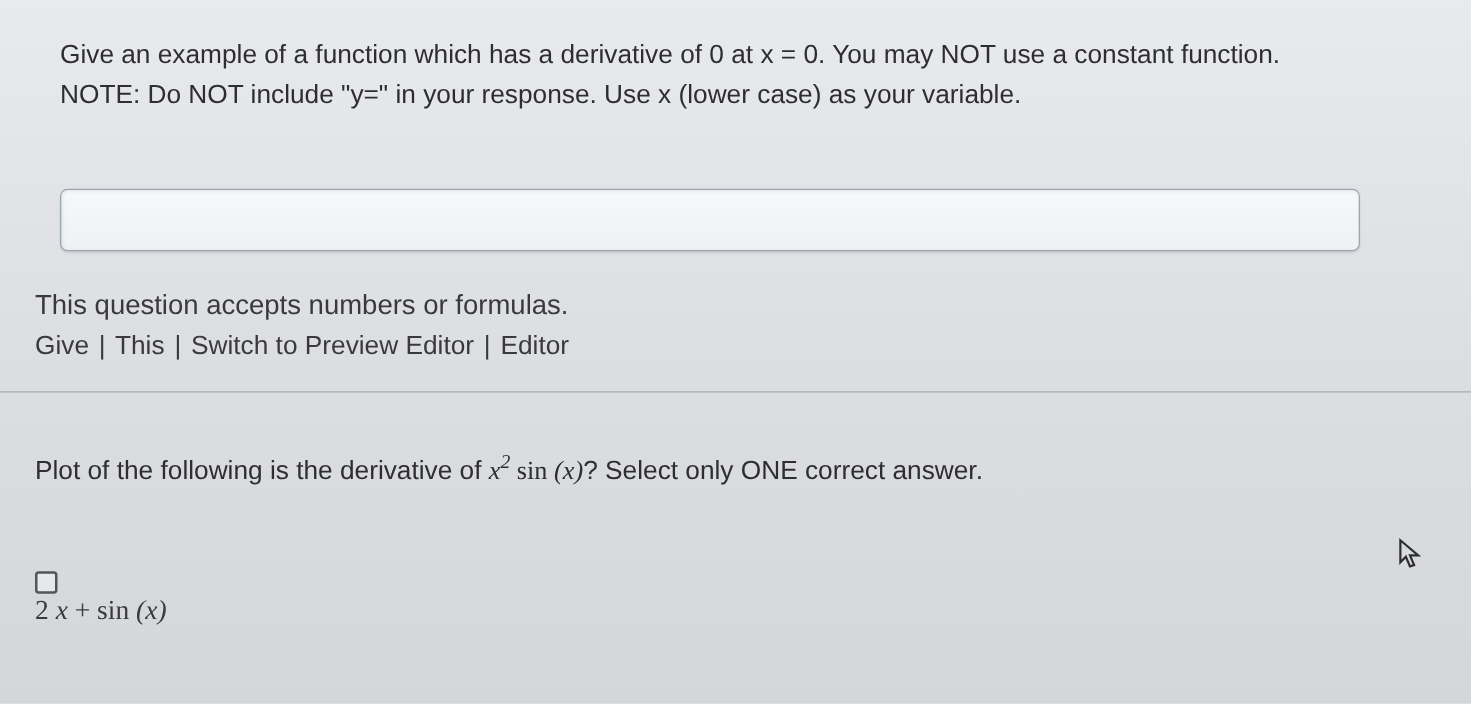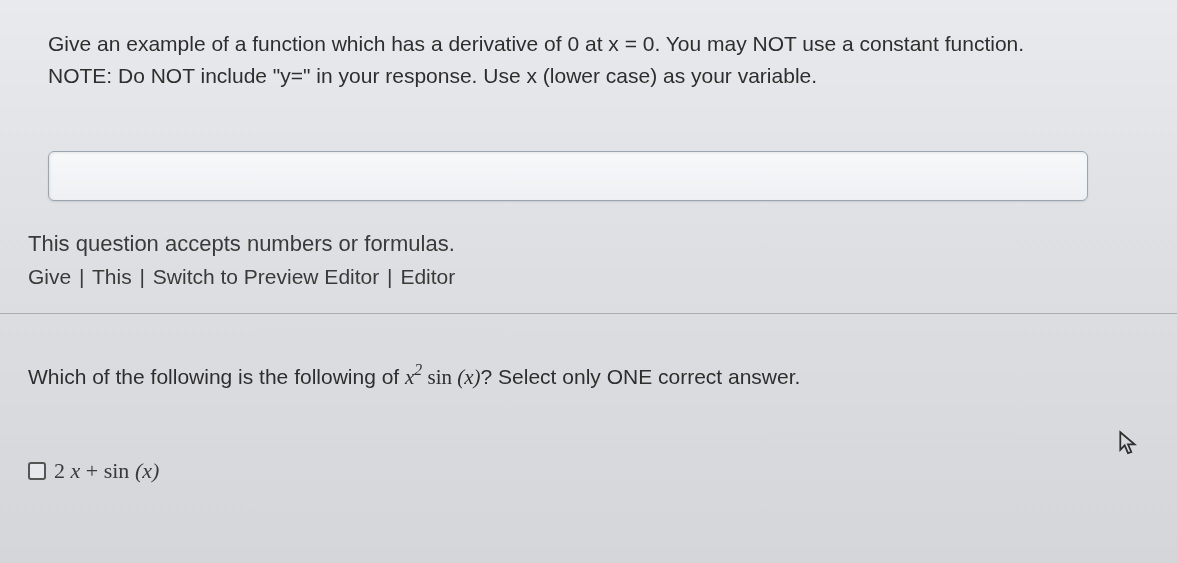--- a/index.html
+++ b/index.html
@@ -72,22 +72,22 @@
       vertical-align: super;
       position: relative;
       top: -1px;
     }
     .math-fn {
       font-style: normal;
     }
     .option-row {
       padding: 48px 48px 0 28px;
       display: flex;
-      align-items: center;
       font-size: 21px;
+      flex-direction: column;
     }
     .checkbox {
       width: 18px;
       height: 18px;
       border: 2px solid #555;
       border-radius: 3px;
       display: inline-block;
       margin-right: 8px;
       background: #e6e8eb;
       vertical-align: middle;
@@ -134,21 +134,21 @@
   <span class="pipe">|</span>
   <span>Switch to Preview Editor</span>
   <span class="pipe">|</span>
   <span>Editor</span>
 </div>
 
 <hr class="divider">
 
 <div class="section-bottom">
   <p class="question2-text">
-    <span>Which of the following is the following of </span><span class="math">x</span><span class="math math-sup">2</span><span class="math math-fn"> sin </span><span class="math">(x)</span><span>? Select only ONE correct answer.</span>
+    <span>Plot of the following is the derivative of </span><span class="math">x</span><span class="math math-sup">2</span><span class="math math-fn"> sin </span><span class="math">(x)</span><span>? Select only ONE correct answer.</span>
   </p>
 </div>
 
 <div class="option-row">
   <span class="checkbox"></span>
   <span class="option-math">
     <span class="math-fn">2</span><span> x </span><span class="math-fn">+ </span><span class="math-fn">sin </span><span>(x)</span>
   </span>
 </div>
 

